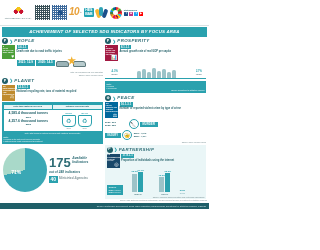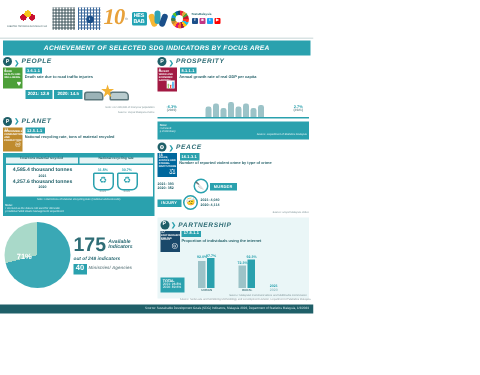--- a/index.html
+++ b/index.html
@@ -44,21 +44,21 @@
       repeating-linear-gradient(0deg, #1b4f8a 0 1px, transparent 1px 2px),
       repeating-linear-gradient(90deg, #1b4f8a 0 1px, transparent 1px 2px); }
   .qr-badge {
     position:absolute; left:50%; top:50%; transform:translate(-50%,-50%);
     width:5px; height:5px; border-radius:50%; background:#1b4f8a;
     color:#fff; font-size:2.4px; font-weight:bold;
     display:flex; align-items:center; justify-content:center;
   }
 
   .logo10 { display:flex; align-items:center; gap:0.5px; }
-  .logo10 .big { font-size:15px; font-weight:bold; color:#e8a13a; font-style:italic; letter-spacing:-0.5px;font-family:Liberation Serif, serif; }
+  .logo10 .big { font-size:10px; font-weight:bold; color:#e8a13a; font-style:italic; letter-spacing:-0.5px; }
   .logo10 .sm  { font-size:2.4px; color:#8a8f91; }
 
   .hesbang {
     background:#22a3b4; color:#fff; font-weight:bold; font-size:3.6px;
     padding:1px 1.5px; border-radius:1px; text-align:center; line-height:1.05;
     letter-spacing:-0.2px;
   }
   .handlogo { width:12px; height:12px; position:relative; }
   .handlogo i {
     position:absolute; width:4px; height:9px; border-radius:2px; display:block;
@@ -212,21 +212,21 @@
   .pie {
     width:44px; height:44px; border-radius:50%; flex:0 0 44px;
     background:conic-gradient(#3aa8b5 0 71%, #a9d9c9 71% 100%);
     position:relative;
   }
   .pie .plab {
     position:absolute; left:30%; top:55%; transform:translate(-50%,-50%);
     color:#fff; font-size:5px; font-weight:bold;
   }
   .indi-right { flex:1; }
-  .indi-175 { display:flex; align-items:center; gap:1.5px; }
+  .indi-175 { display:flex; align-items:flex-start; gap:1.5px; }
   .indi-175 .num { font-size:13px; font-weight:bold; color:#2f6d76; line-height:0.95; }
   .indi-175 .lab { font-size:3.4px; font-weight:bold; font-style:italic; color:#2f6d76; line-height:1.1; }
   .indi-out { font-size:3.2px; font-weight:bold; font-style:italic; color:#2f6d76; margin-top:0.5px; }
   .indi-min { display:flex; align-items:center; gap:1.5px; margin-top:1.5px; }
   .indi-min .num {
     background:#2aa1ae; color:#fff; font-size:5px; font-weight:bold;
     padding:0.5px 1.5px;
   }
   .indi-min .lab { font-size:3px; font-weight:bold; font-style:italic; color:#7d9296; }
   .pie-src { font-size:1.8px; color:#7d9296; text-align:right; line-height:1.25; padding-right:2px; }

